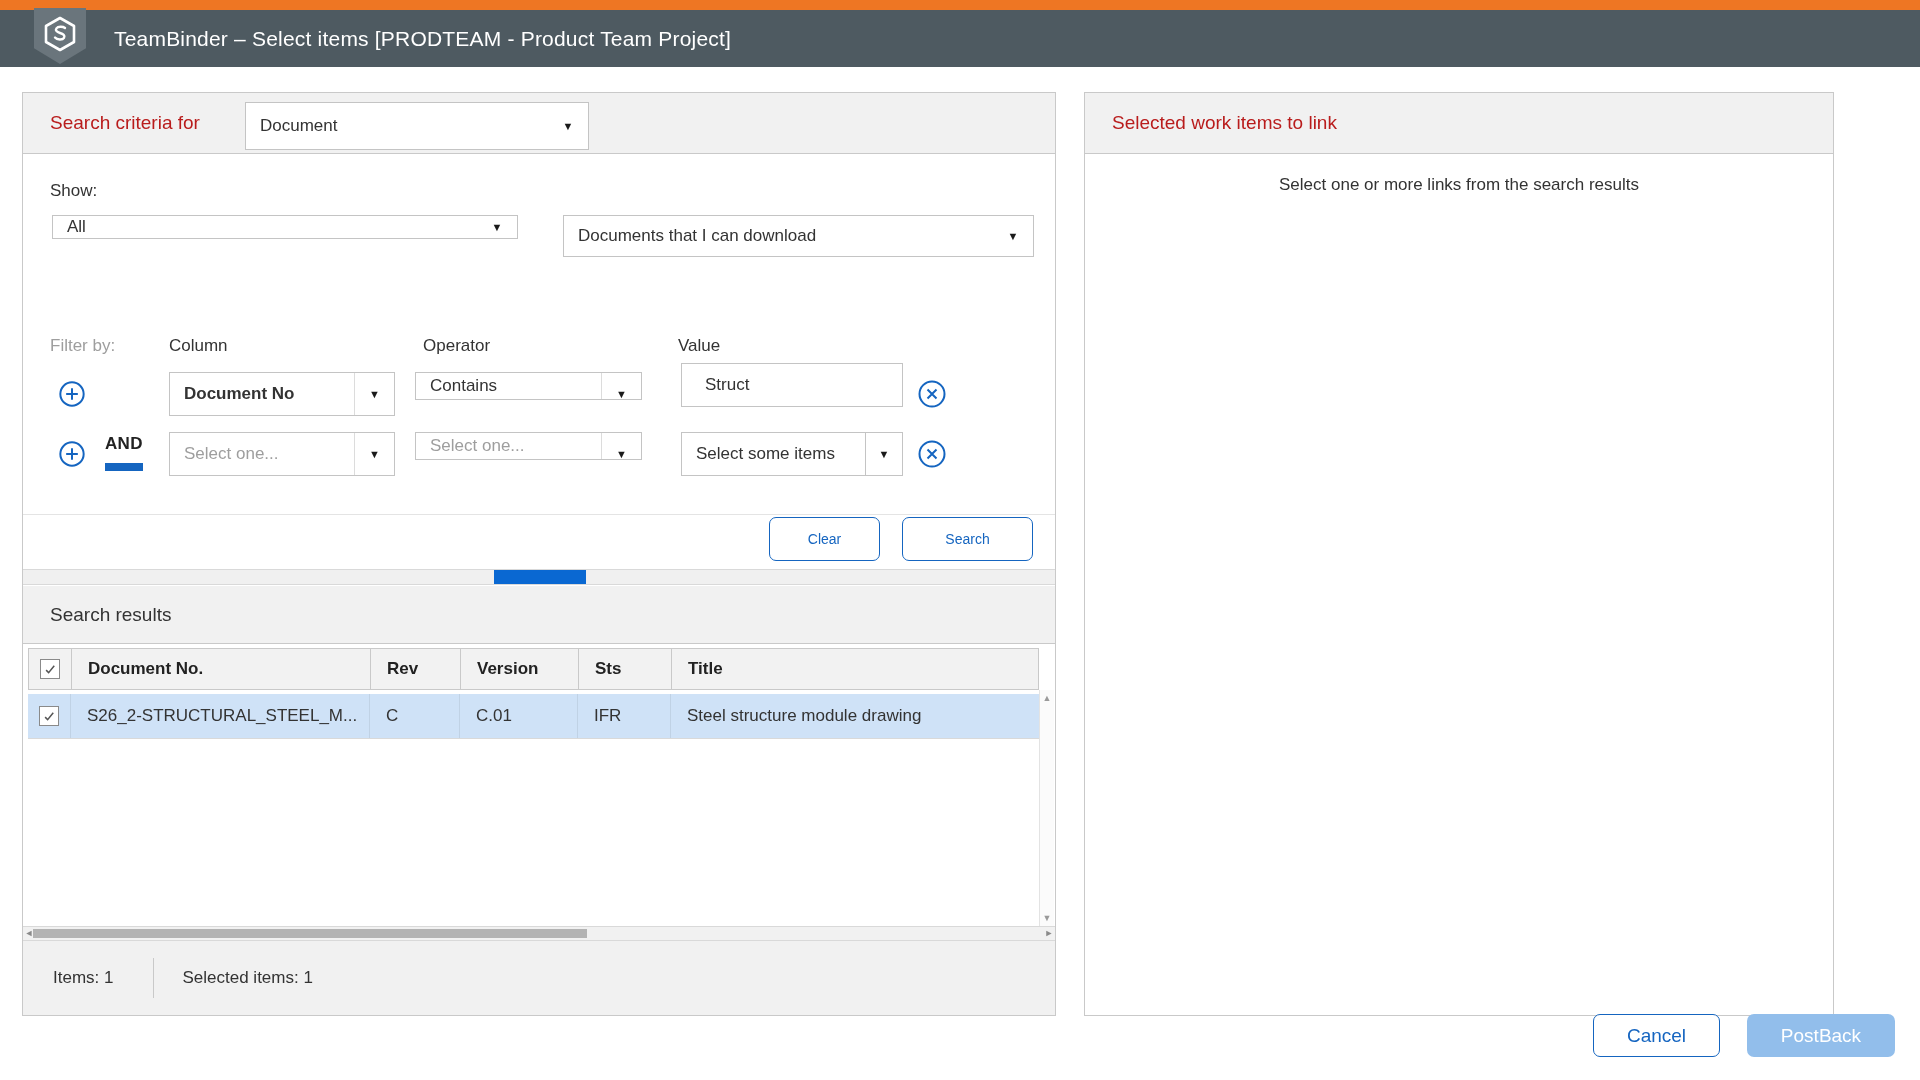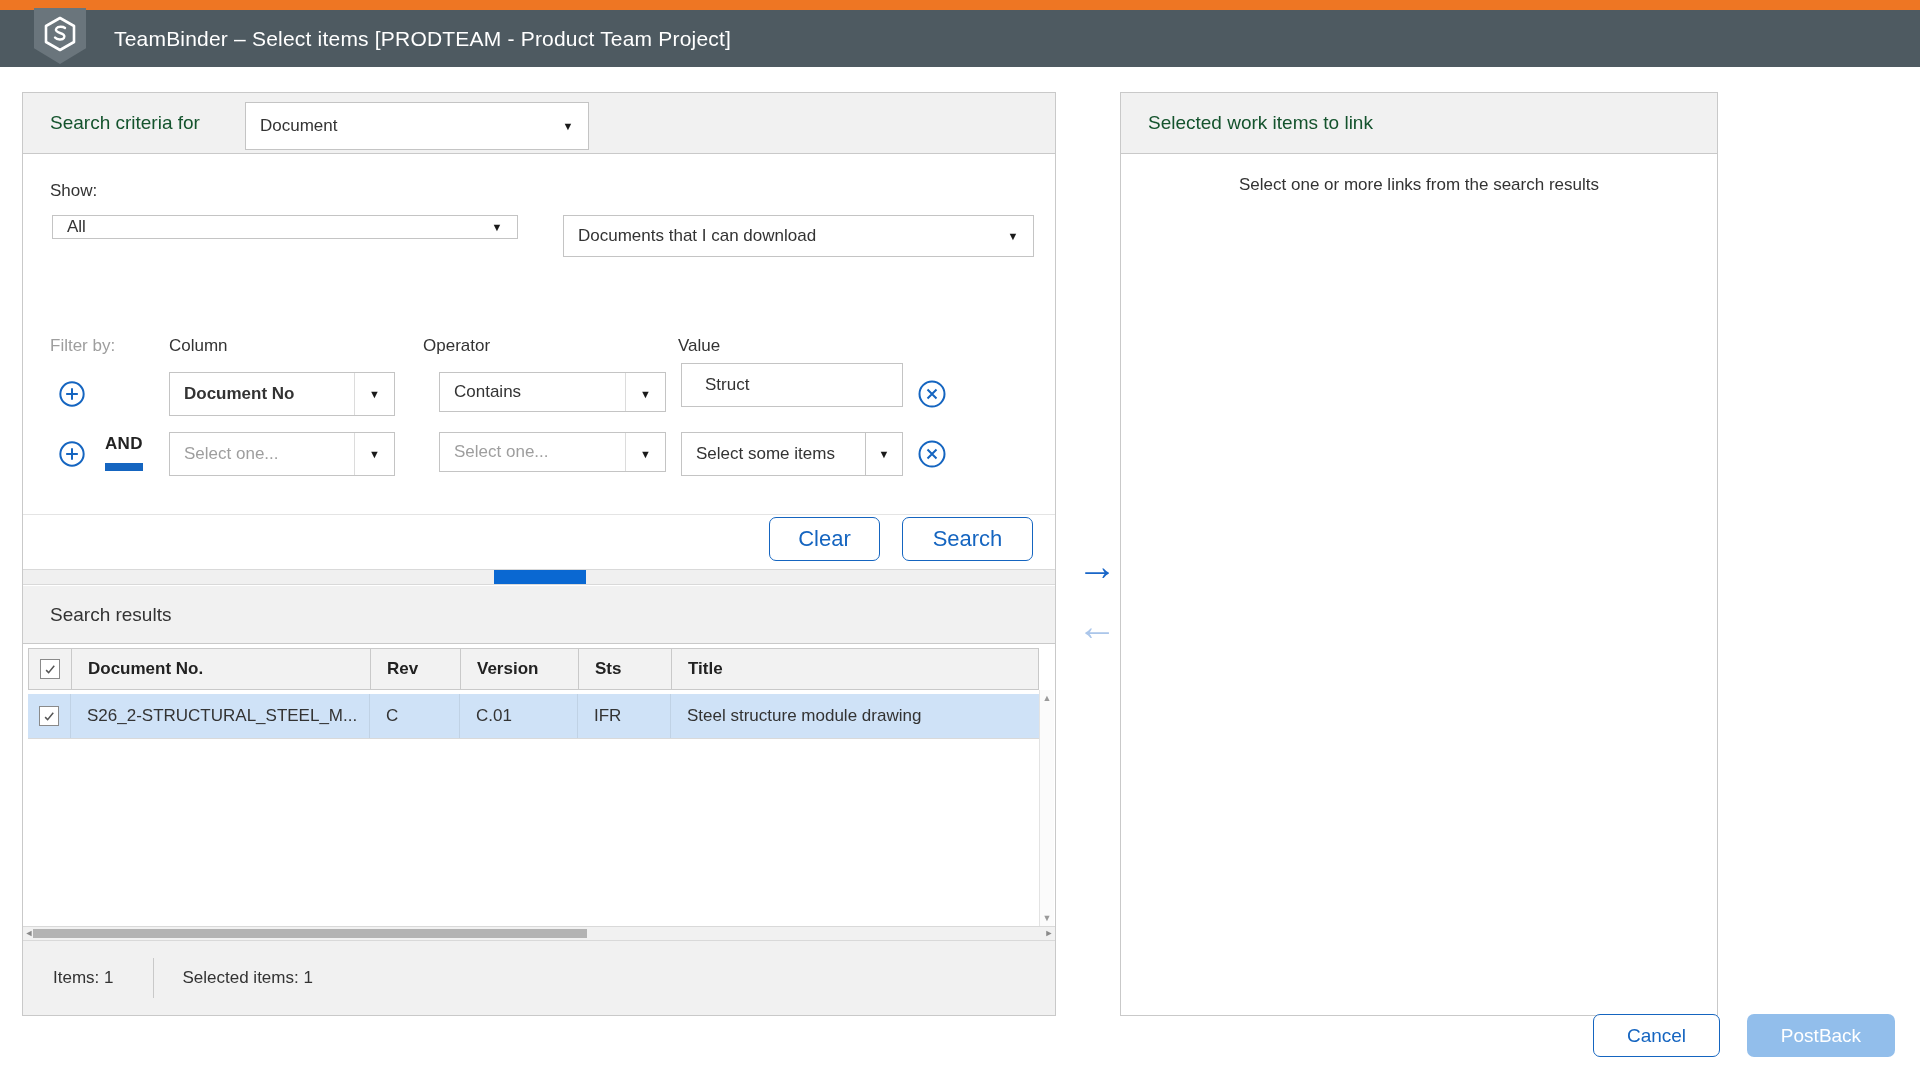--- a/index.html
+++ b/index.html
@@ -12,24 +12,24 @@
   .titlebar  { position:absolute; left:0; top:10px; width:1920px; height:57px; background:#4E5A61; }
   .logo-badge { position:absolute; left:34px; top:8px; width:52px; height:56px; background:#6A757C;
                 clip-path:polygon(0 0,100% 0,100% 72%,50% 100%,0 72%);
                 display:flex; align-items:flex-start; justify-content:center; padding-top:7px; }
   .window-title { position:absolute; left:114px; top:10px; height:57px; line-height:57px;
                   color:#fff; font-size:21px; font-weight:500; letter-spacing:.2px; white-space:nowrap; }
 
   
   .panel { position:absolute; top:92px; background:#fff; border:1px solid #c9c9c9; }
   .left-panel  { left:22px;  width:1034px; height:924px; }
-  .right-panel { left:1120px; width:598px; height:924px; }
+  .right-panel { left:1084px; width:750px; height:924px; }
   .panel-header { position:absolute; left:0; top:0; right:0; height:61px; background:#f1f1f1;
                   border-bottom:1px solid #c9c9c9; display:flex; align-items:center; }
-  .panel-header .ph-label { margin-left:27px; font-size:19px; color:#14532d; }
+  .panel-header .ph-label { margin-left:27px; font-size:19px; color:#b91c1c; }
 
   
   .selbox { position:absolute; background:#fff; border:1px solid #c4c4c4; display:flex;
             align-items:center; font-size:17px; color:#333; cursor:default; }
   .selbox .sel-text { padding-left:14px; flex:1; white-space:nowrap; overflow:hidden; }
   .selbox .caret { width:40px; text-align:center; font-size:11px; color:#1a1a1a; flex:none; }
   .selbox.with-sep .caret { border-left:1px solid #dcdcdc; height:100%; line-height:42px; }
   .placeholder { color:#9e9e9e; }
 
   .type-select { left:222px; top:9px; width:344px; height:48px; }
@@ -37,36 +37,36 @@
   .show-label { position:absolute; left:27px; top:88px; font-size:17px; color:#333; }
   .show-sel1 { left:29px;  top:122px; width:466px; height:24px; }
   .show-sel2 { left:540px; top:122px; width:471px; height:42px; }
 
   .flt-label { position:absolute; top:243px; font-size:17px; color:#333; }
   .flt-by { left:27px; color:#9e9e9e; }
   .flt-col { left:146px; } .flt-op { left:400px; } .flt-val { left:655px; }
 
   .row1 { top:279px; }
   .sel-colmn { left:146px; width:226px; height:44px; }
-  .sel-oper  { left:416px; width:227px; height:40px; }
+  .sel-oper  { left:392px; width:227px; height:28px; }
   .val-input { position:absolute; left:658px; width:222px; height:44px; background:#fff;
                border:1px solid #c4c4c4; font-size:17px; color:#333; display:flex; align-items:center; }
   .val-input .vi-text { padding-left:14px; flex:1; white-space:nowrap; overflow:hidden; }
   .val-input .vi-arrow { width:37px; height:100%; border-left:1px solid #c4c4c4;
                          display:flex; align-items:center; justify-content:center; font-size:11px; color:#1a1a1a; }
   .icon-btn { position:absolute; cursor:pointer; line-height:0; }
   .plus1 { left:35px; top:287px; } .plus2 { left:35px; top:347px; }
   .x1 { left:894px; top:286px; } .x2 { left:894px; top:346px; }
   .and-wrap { position:absolute; left:82px; top:341px; }
   .and-text { font-size:17px; font-weight:bold; color:#222; letter-spacing:.3px; }
   .and-bar  { margin-top:9px; width:38px; height:8px; background:#1565C0; }
 
   .btn-divider { position:absolute; left:0; right:0; top:421px; height:1px; background:#e4e4e4; }
   .btn { position:absolute; top:424px; height:44px; background:#fff; border:1px solid #1565C0;
-         border-radius:7px; color:#1565C0; font-size:22px; font-family:inherit; cursor:pointer; }
+         border-radius:7px; color:#1565C0; font-size:14px; font-family:inherit; cursor:pointer; }
   .clear-btn  { left:746px; width:111px; }
   .search-btn { left:879px; width:131px; }
 
   .progress { position:absolute; left:0; right:0; top:476px; height:16px; background:#f0f0f0;
               border-top:1px solid #d9d9d9; border-bottom:1px solid #d9d9d9; }
   .progress-fill { position:absolute; left:471px; top:0; width:92px; height:100%; background:#0A68D2; }
 
   .results-header { position:absolute; left:0; right:0; top:493px; height:58px; background:#f1f1f1;
                     border-bottom:1px solid #c9c9c9; display:flex; align-items:center; }
   .results-header .ph-label { margin-left:27px; font-size:19px; }

